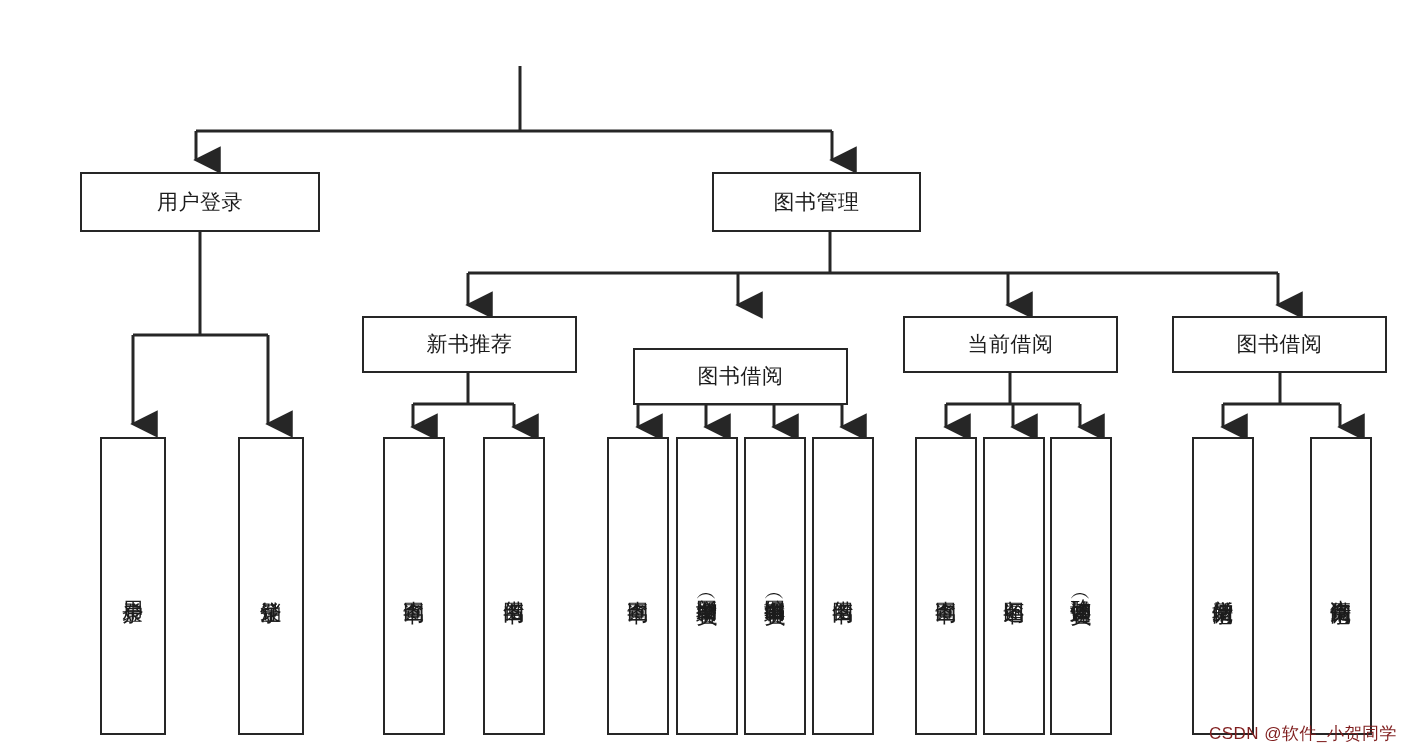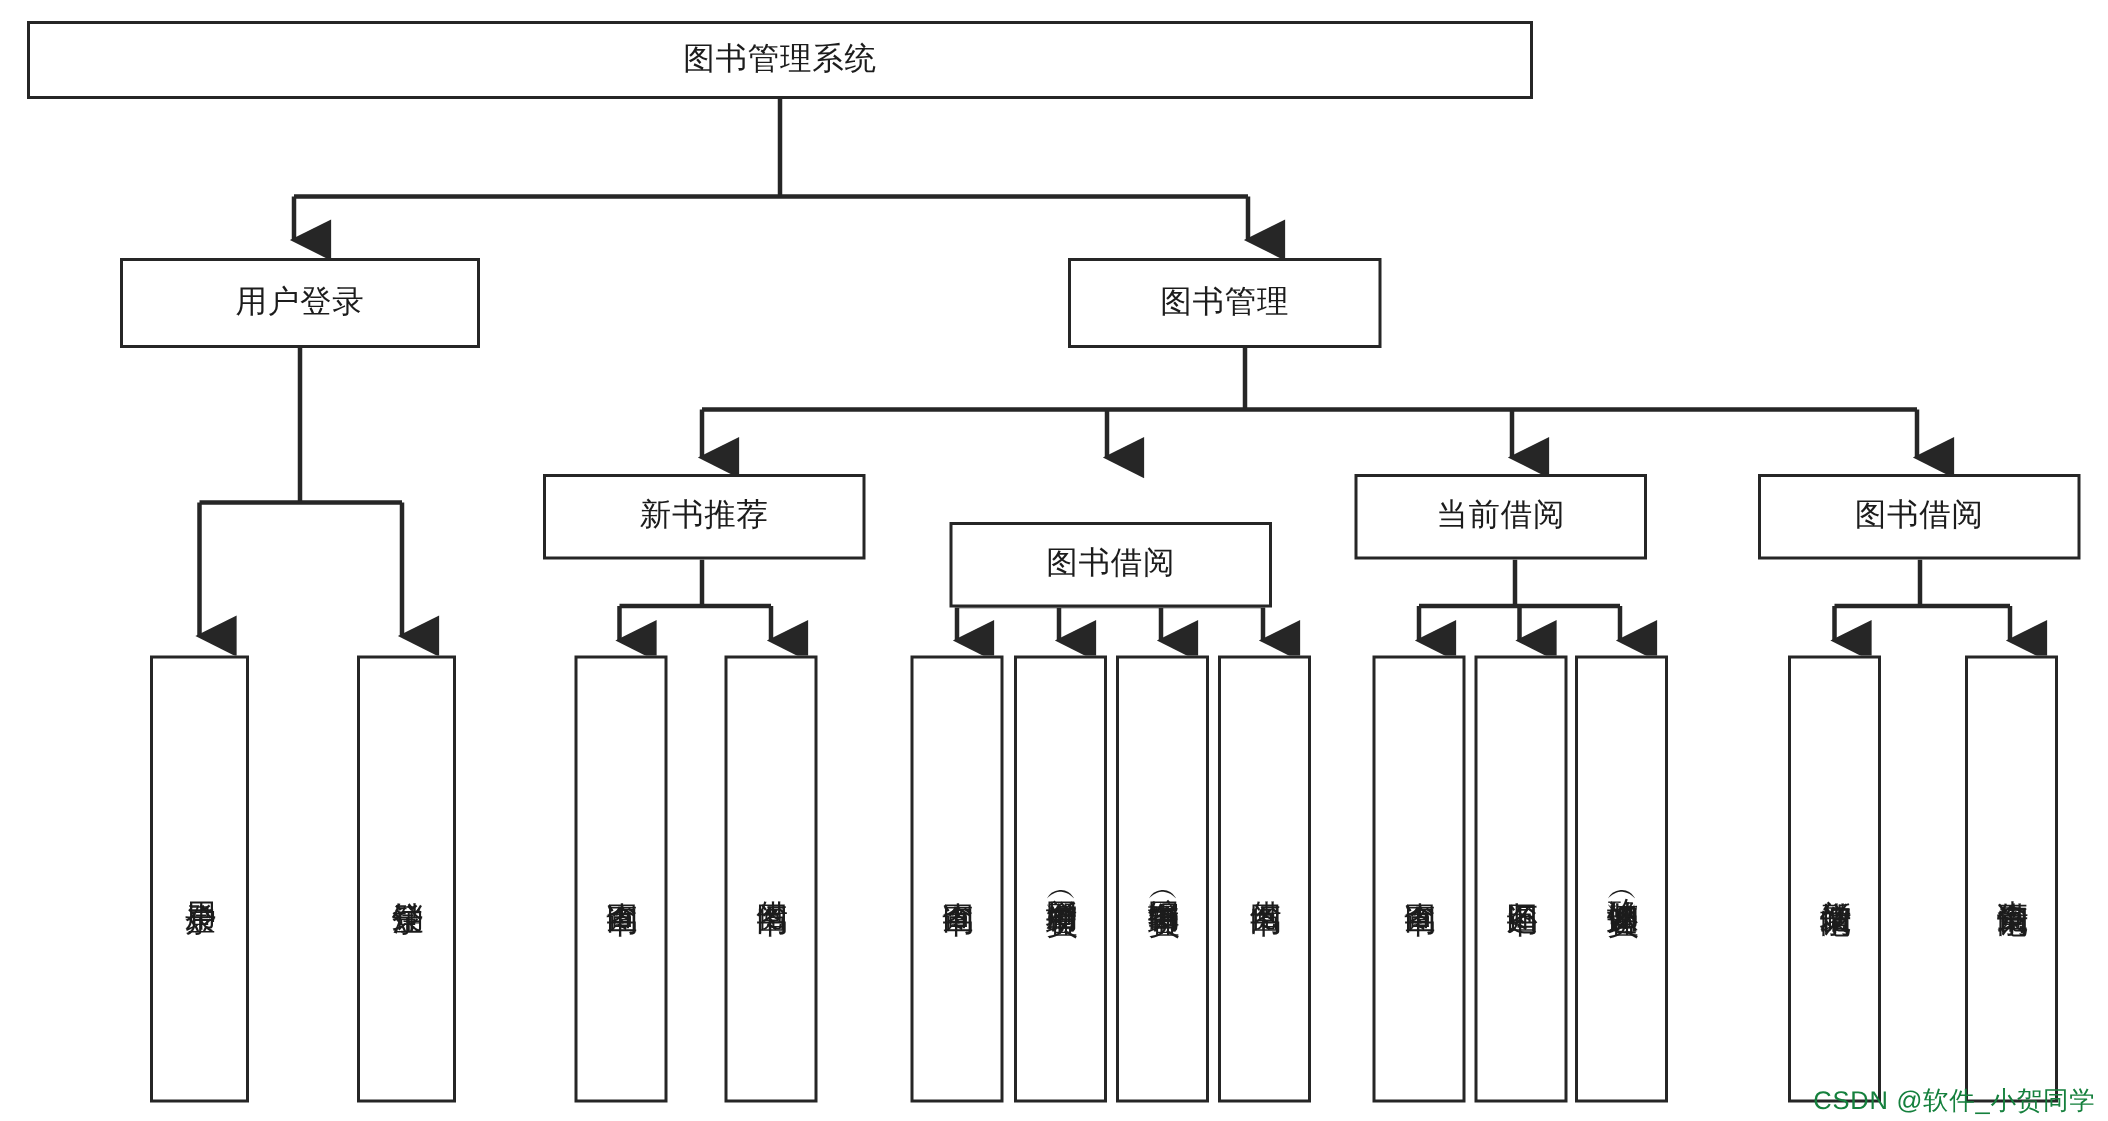--- a/index.html
+++ b/index.html
@@ -57,21 +57,21 @@
     line-height: 1.32;
     letter-spacing: 1px;
     white-space: normal;
     max-height: 292px;
   }
   .watermark {
     position: absolute;
     right: 8px;
     bottom: 2px;
     font-size: 17px;
-    color: #15803d;
+    color: #7f1d1d;
     letter-spacing: 0.5px;
     white-space: nowrap;
   }
 </style>
 </head>
 <body>
 
 <div id="canvas">
 
   <svg id="edges" viewBox="0 0 1405 747" xmlns="http://www.w3.org/2000/svg">
@@ -117,41 +117,38 @@
       <path d="M 1013 404 L 1013 427" marker-end="url(#arrow)"></path>
       <path d="M 1080 404 L 1080 427" marker-end="url(#arrow)"></path>
 
       <path d="M 1280 373 L 1280 404"></path>
       <path d="M 1223 404 L 1340 404"></path>
       <path d="M 1223 404 L 1223 427" marker-end="url(#arrow)"></path>
       <path d="M 1340 404 L 1340 427" marker-end="url(#arrow)"></path>
     </g>
   </svg>
 
-  <div class="node root" style="left:18px; top:14px; width:1004px; height:52px;">
-    <span class="node-label">图书管理系统</span>
-  </div>
 
   <div class="node" style="left:80px; top:172px; width:240px; height:60px;">
     <span class="node-label">用户登录</span>
   </div>
 
   <div class="node" style="left:712px; top:172px; width:209px; height:60px;">
     <span class="node-label">图书管理</span>
   </div>
 
   <div class="node" style="left:362px; top:316px; width:215px; height:57px;">
     <span class="node-label">新书推荐</span>
   </div>
 
   <div class="node" style="left:633px; top:316px; width:215px; height:57px;margin-top:32px;">
     <span class="node-label">图书借阅</span>
   </div>
 
-  <div class="node" style="left:903px; top:316px; width:195px; height:57px;">
+  <div class="node" style="left:903px; top:316px; width:215px; height:57px;">
     <span class="node-label">当前借阅</span>
   </div>
 
   <div class="node" style="left:1172px; top:316px; width:215px; height:57px;">
     <span class="node-label">图书借阅</span>
   </div>
 
   <div class="node leaf" style="left:100px; top:437px; width:66px; height:298px;">
     <span class="node-label">用户登录</span>
   </div>

